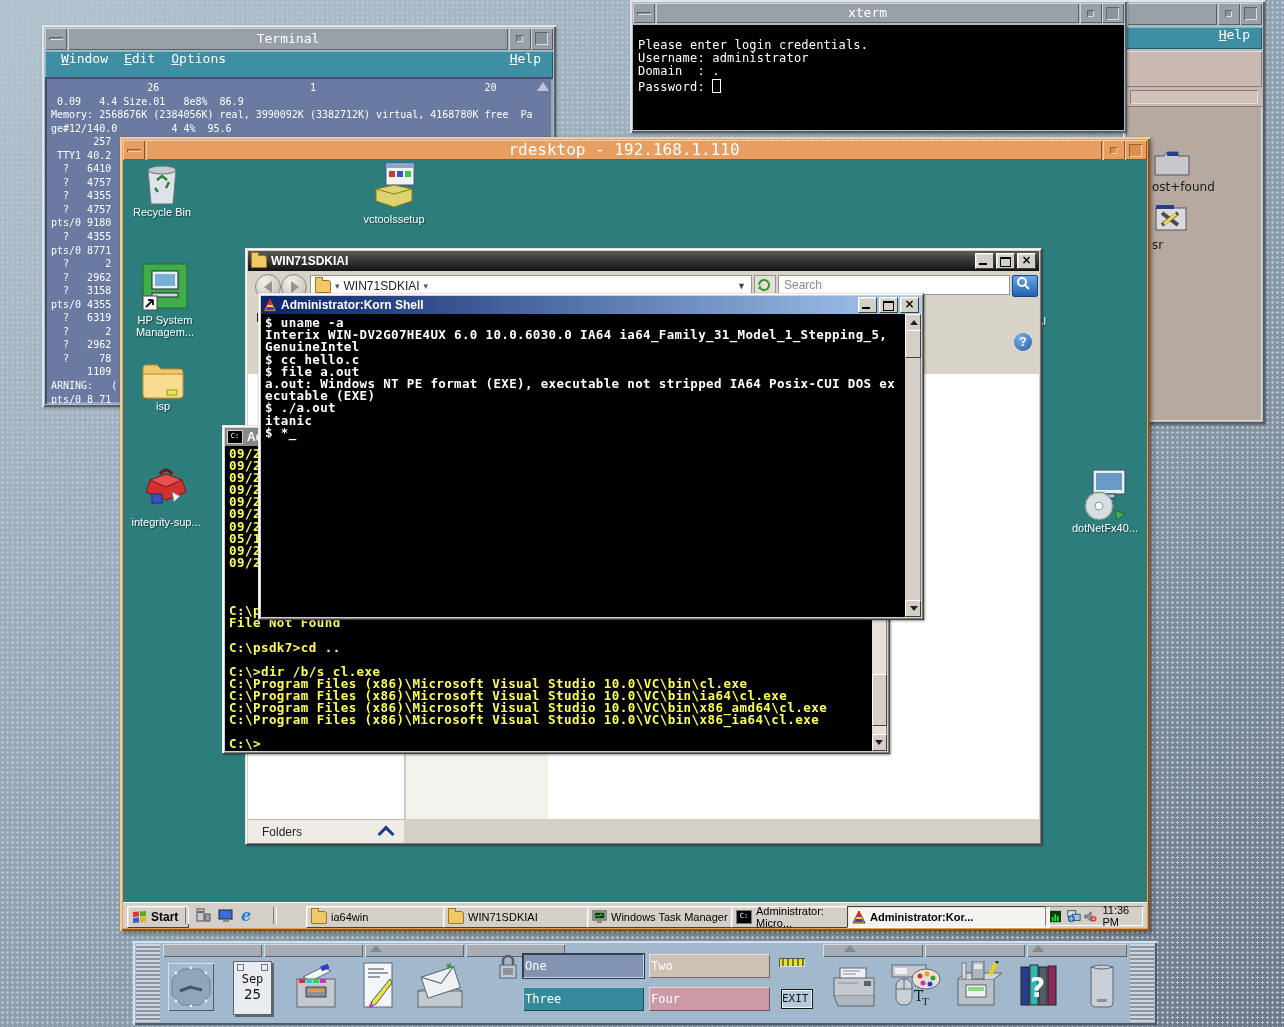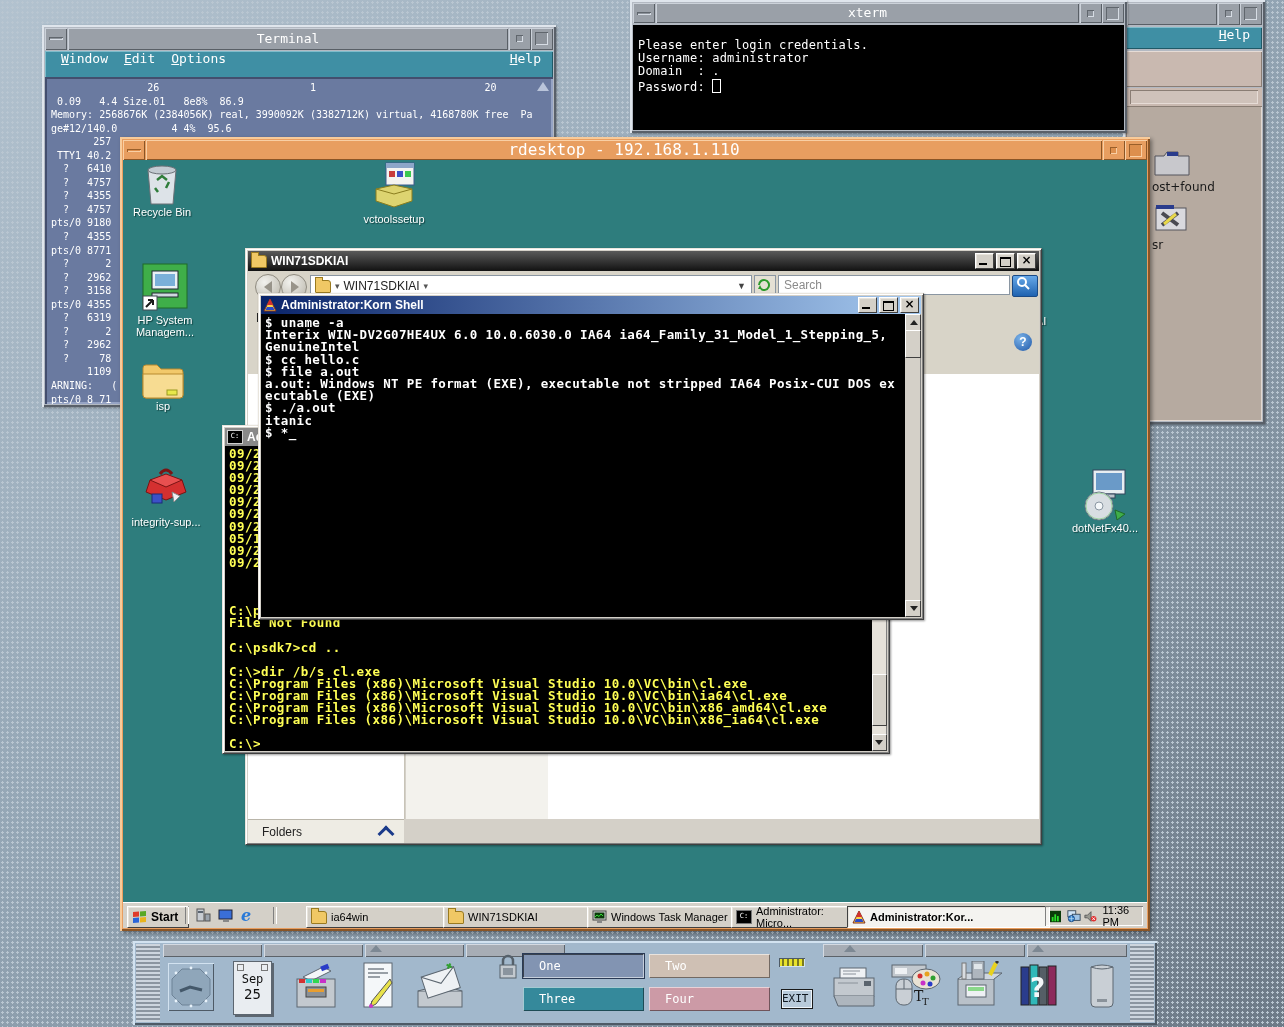--- a/index.html
+++ b/index.html
@@ -43,21 +43,21 @@
   .arr-d{position:absolute;left:4px;top:5px;width:0;height:0;border-left:4px solid transparent;border-right:4px solid transparent;border-top:5px solid #222}
   .thumb{position:absolute;left:0;right:0;background:#d4d0c8;border:1px solid;border-color:#fff #404040 #404040 #fff}
   
   .tbtn{position:absolute;top:3px;height:20px;background:#d4d0c8;border:1px solid;border-color:#fff #404040 #404040 #fff;box-shadow:inset 1px 1px 0 #e8e4dc;display:flex;align-items:center;font-size:11px;color:#000;padding:0 4px;overflow:hidden}
   .tbtn.pressed{border-color:#404040 #fff #fff #404040;background:#f4f3f0;font-weight:bold}
   .tfold{width:14px;height:11px;background:#f0c865;border:1px solid #9a7a20;border-radius:1px 3px 1px 1px;margin-right:4px;flex:0 0 auto;position:relative}
   .tfold::before{content:"";position:absolute;left:-1px;top:-4px;width:6px;height:3px;background:#f0c865;border:1px solid #9a7a20;border-bottom:none}
   
   .fp-tab{position:absolute;top:3px;height:13px;background:#a7adb5;box-shadow:inset 1px 1px 0 #d4dae2, inset -1px -1px 0 #5c6269}
   .fp-arr{position:absolute;top:4px;width:0;height:0;border-left:6px solid transparent;border-right:6px solid transparent;border-bottom:7px solid #7d8893}
-  .ws-btn{position:absolute;width:121px;height:24px;box-shadow:inset 1px 1px 0 rgba(255,255,255,.55), inset -1px -1px 0 rgba(0,0,0,.45);color:#fff;font-size:12px;font-family:"DejaVu Sans Mono",monospace;line-height:24px;padding-left:16px;box-sizing:border-box}
+  .ws-btn{position:absolute;width:121px;height:24px;box-shadow:inset 1px 1px 0 rgba(255,255,255,.55), inset -1px -1px 0 rgba(0,0,0,.45);color:#fff;font-size:12px;font-family:"DejaVu Sans Mono",monospace;line-height:24px;padding-left:2px;box-sizing:border-box}
   .ws-btn.active{box-shadow:inset -1px -1px 0 rgba(255,255,255,.55), inset 1px 1px 0 rgba(0,0,0,.55), 0 0 0 1px #2a3a55}
   .ribs{background:repeating-linear-gradient(180deg,#cdd5de 0 2px,#8b95a0 2px 4px)}
   .lbl{color:#fff;font-size:11px;text-align:center;text-shadow:1px 1px 1px #10403f}
   .cdelbl{color:#1a1a1a;font-size:12px;font-family:"DejaVu Sans",sans-serif}
 </style>
 </head>
 <body>
 
 <div id="screen">
 

